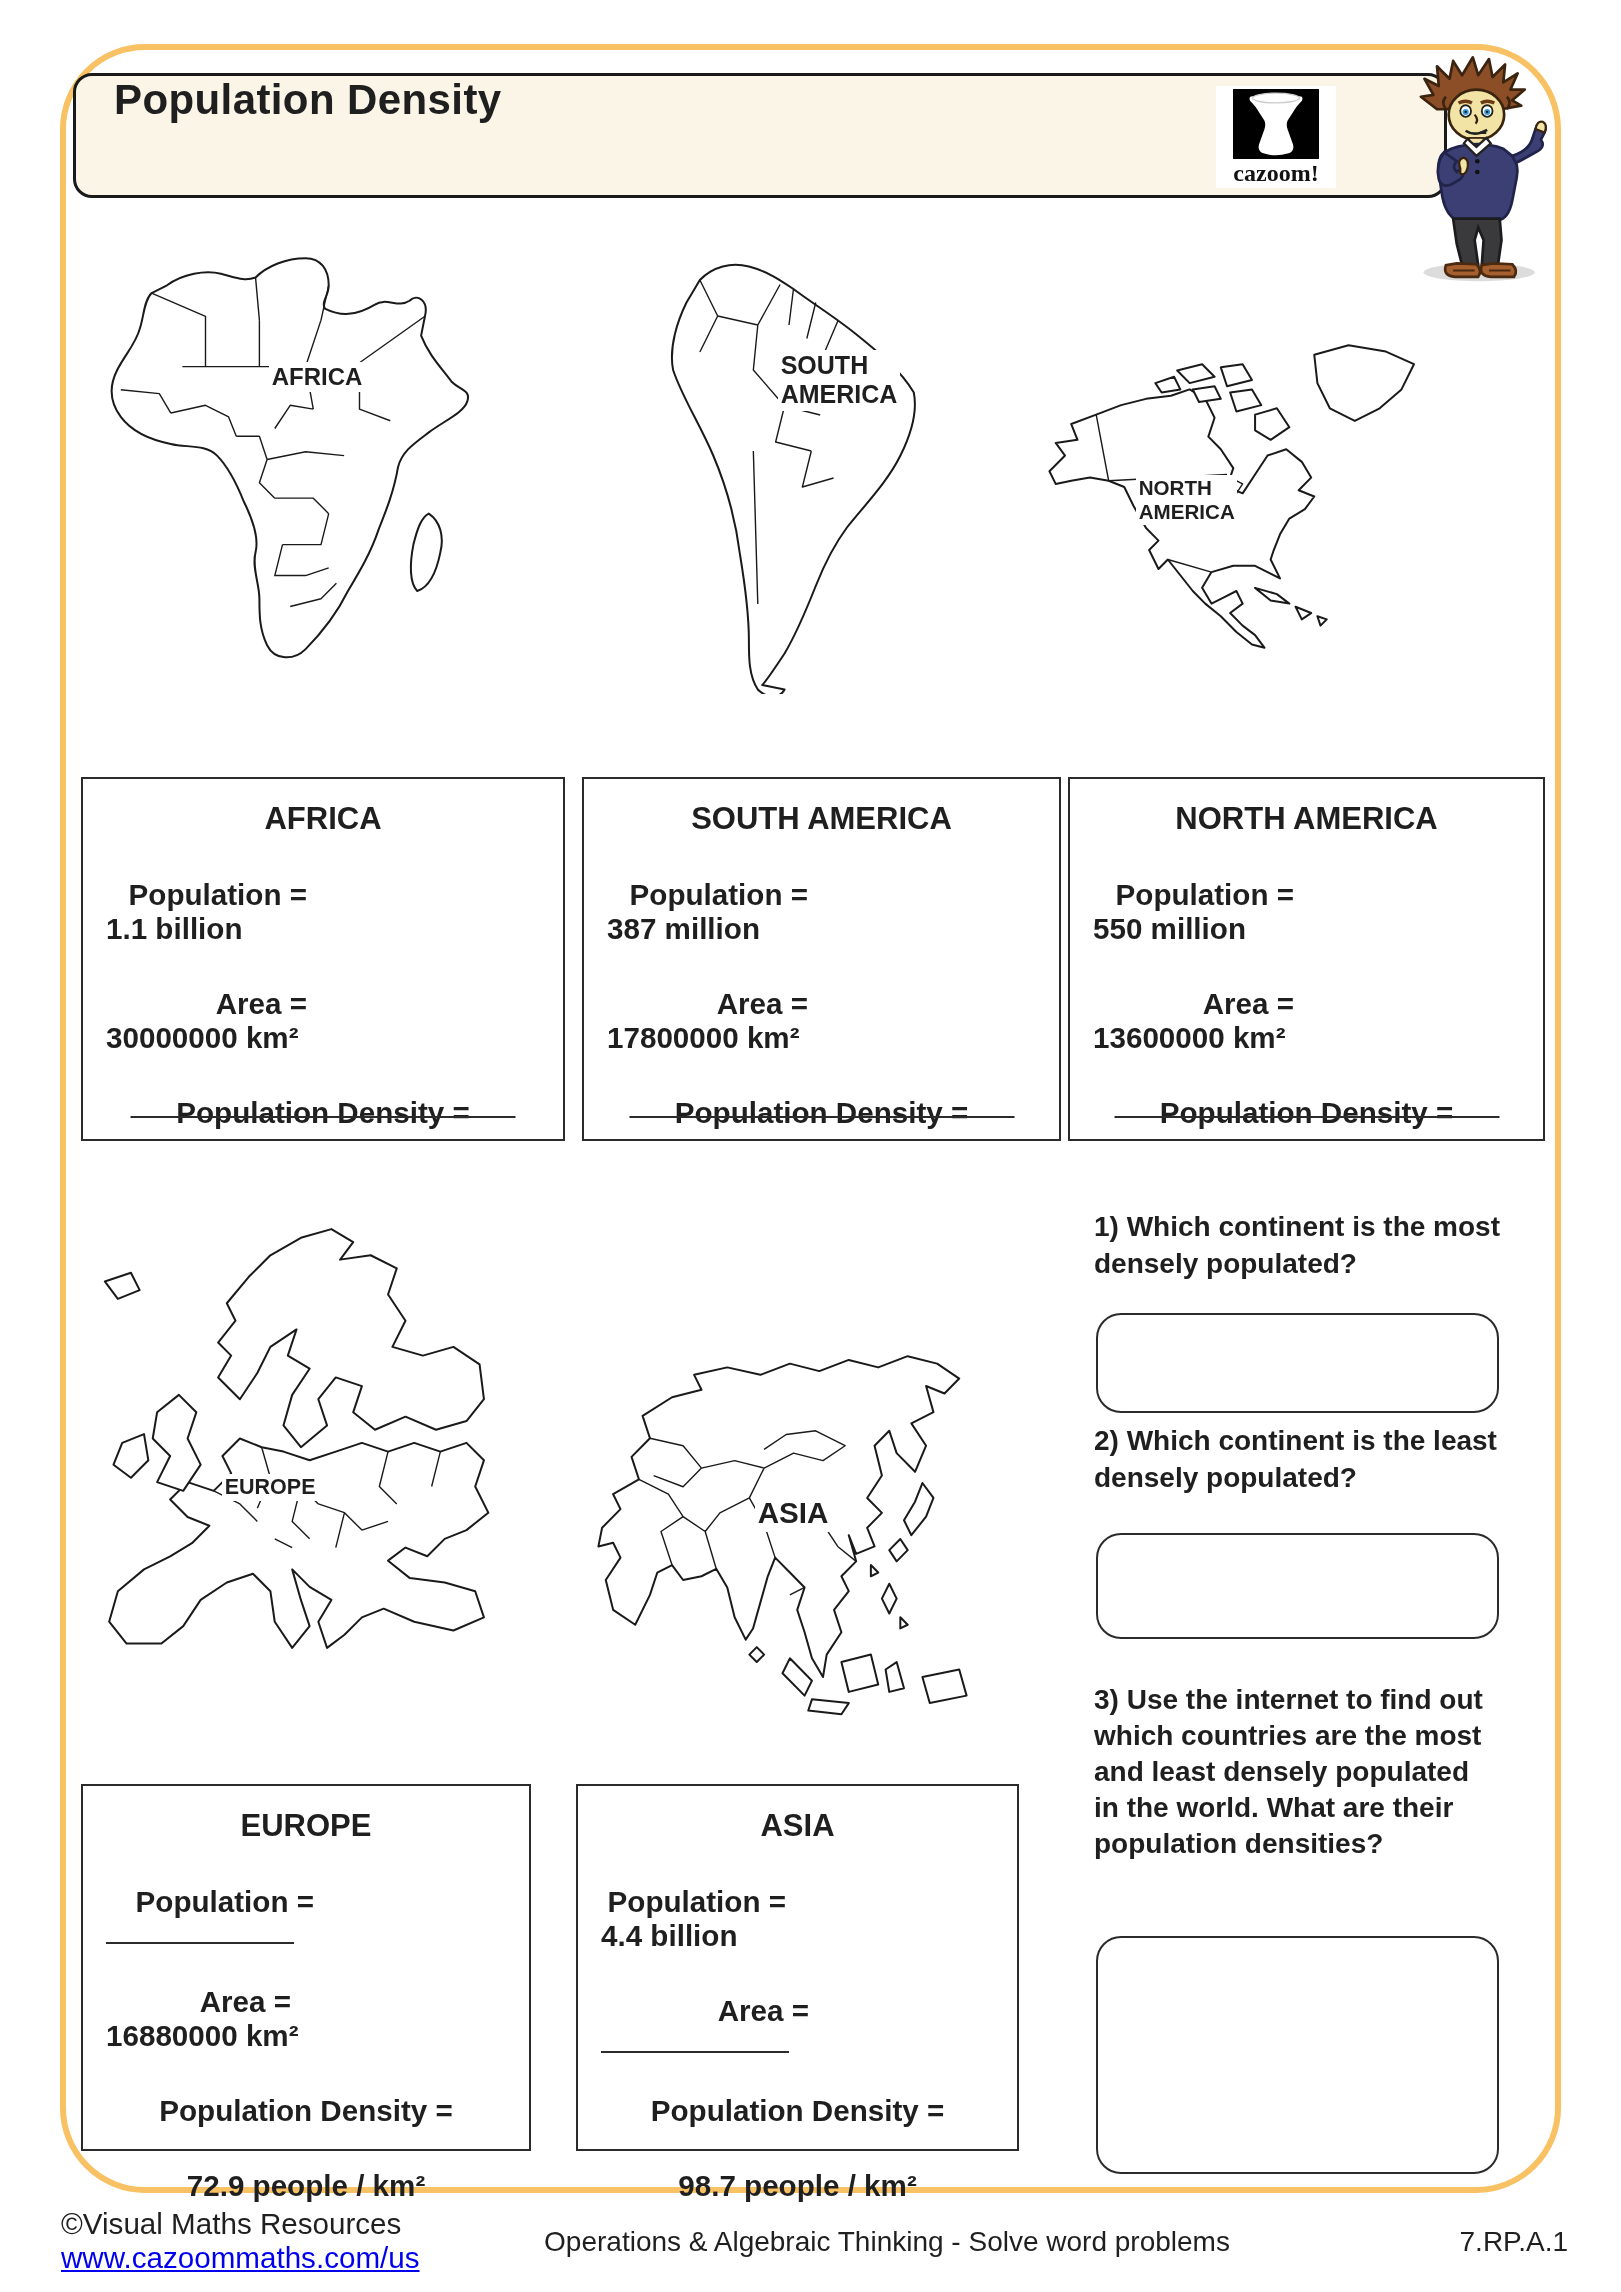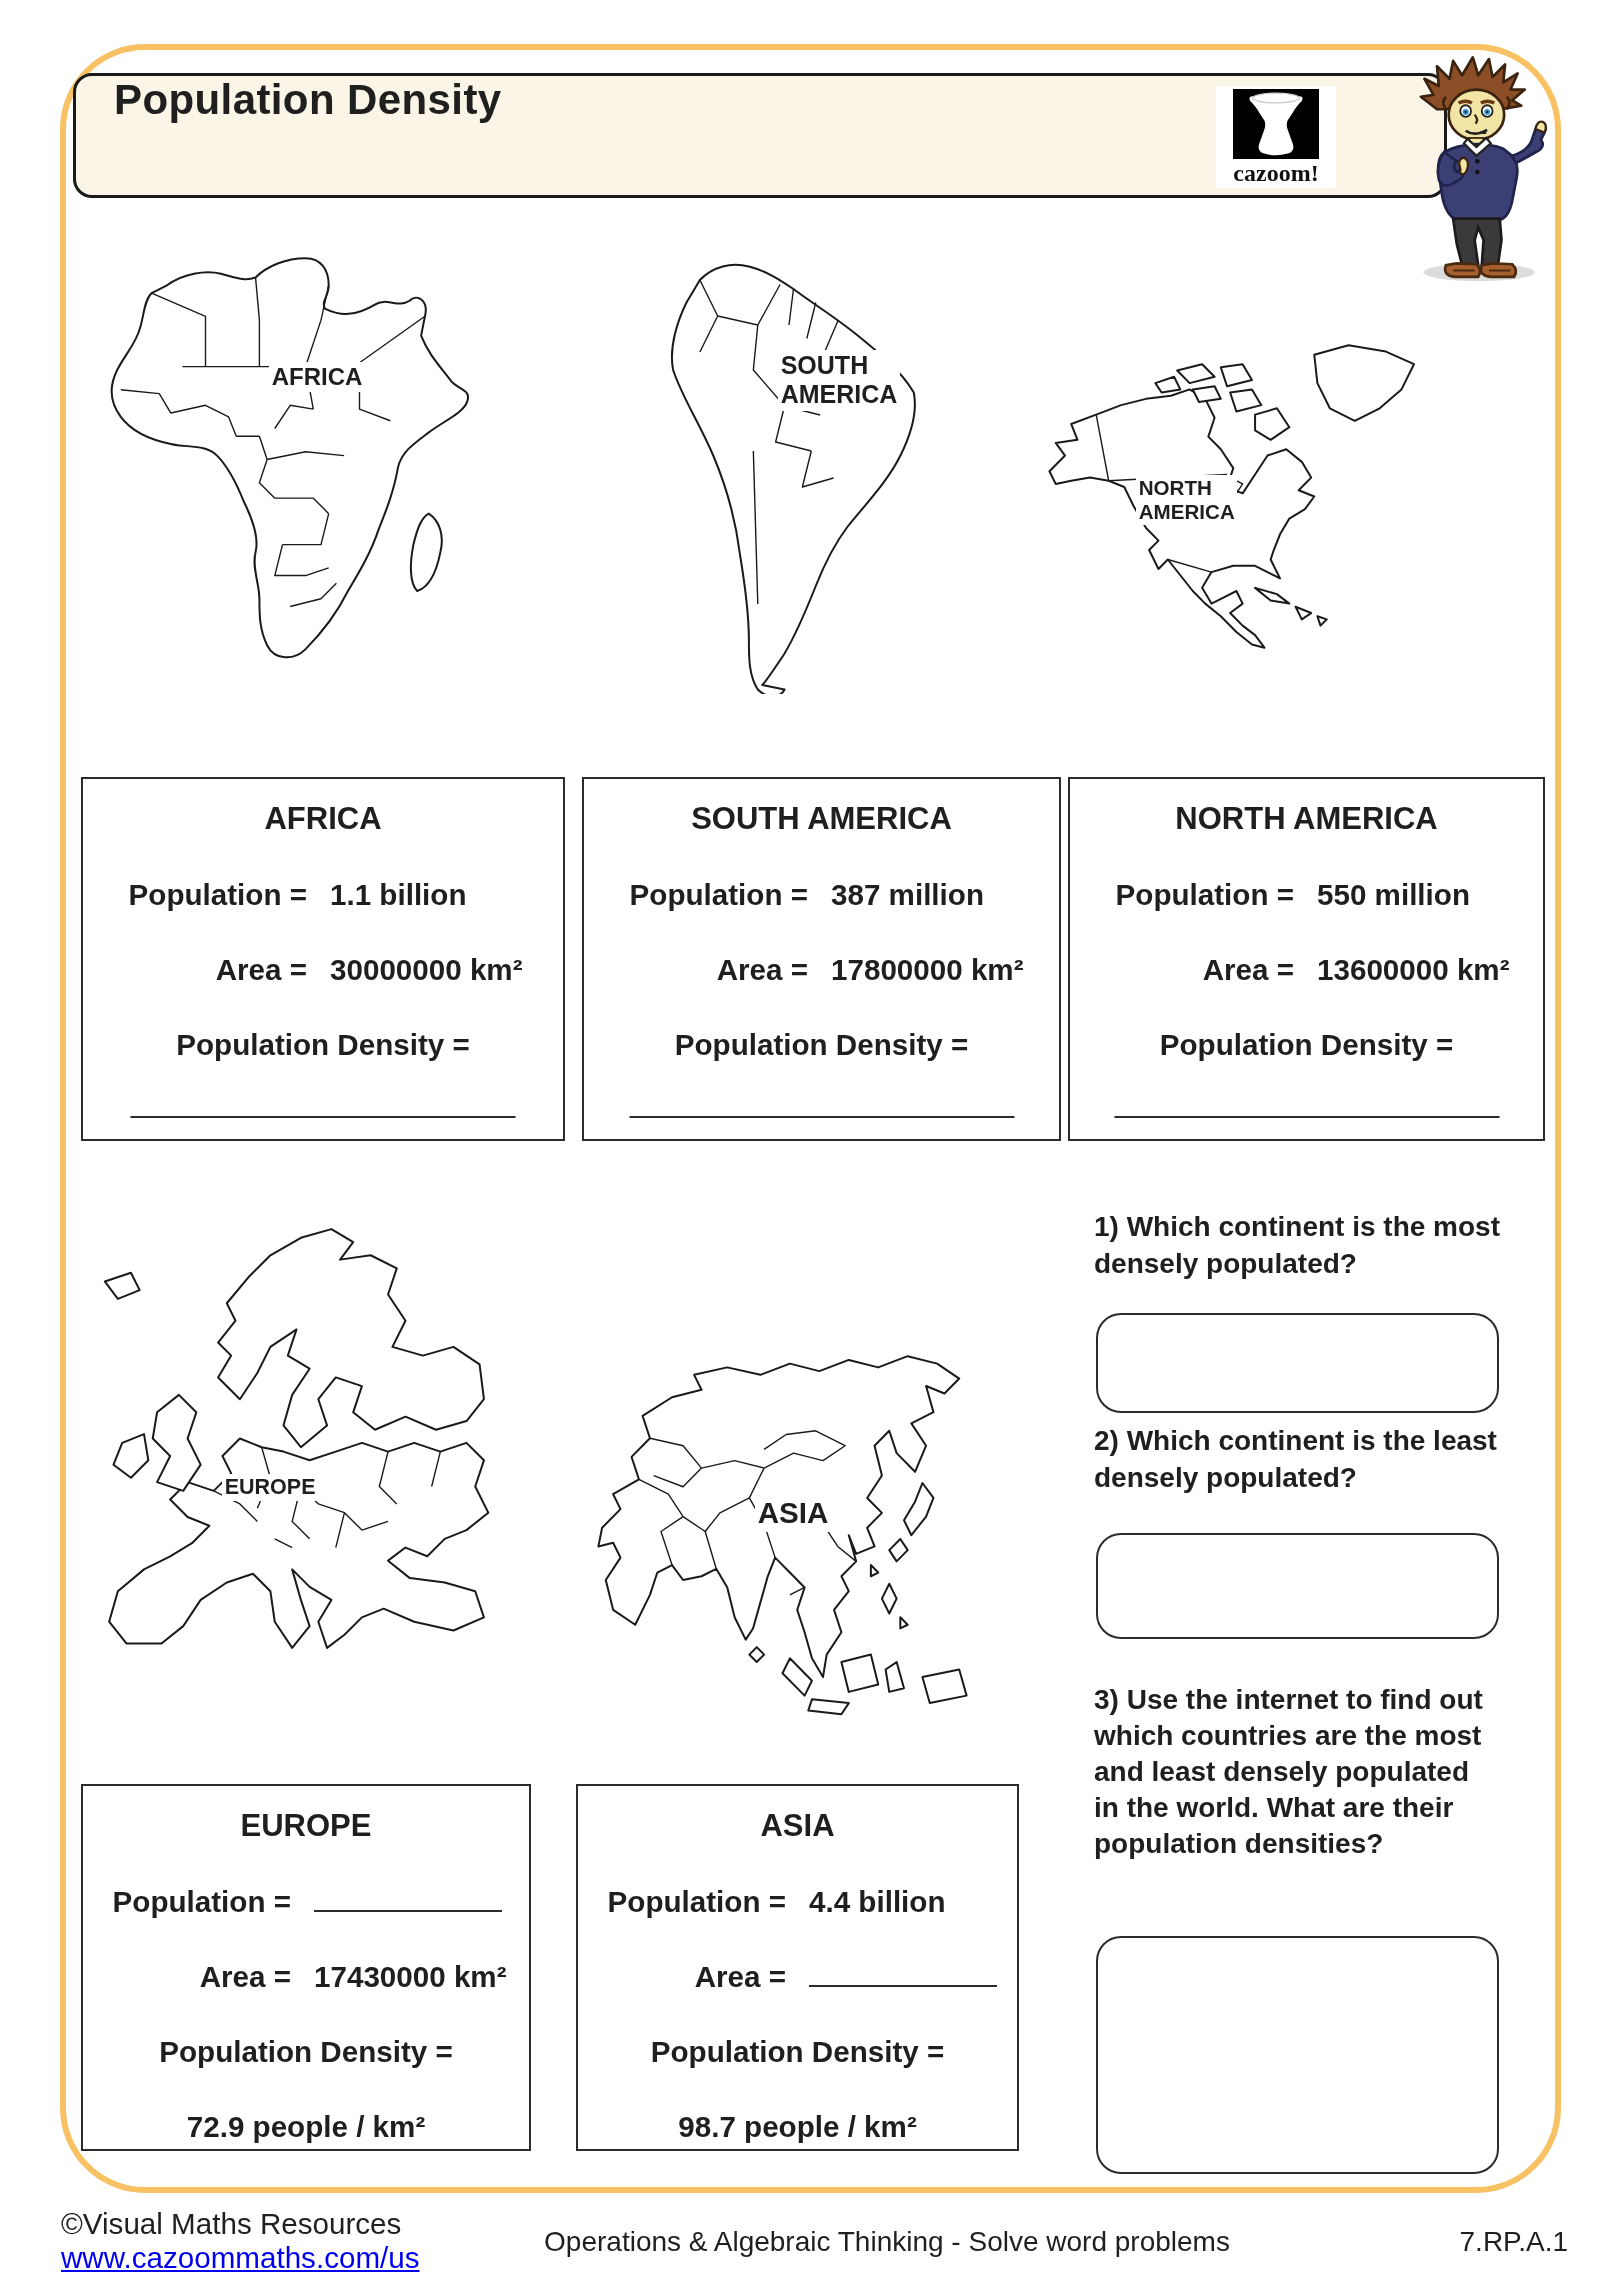--- a/index.html
+++ b/index.html
@@ -17,21 +17,21 @@
   .logo-text{font-family:"Liberation Serif",serif;font-weight:bold;font-size:24px;margin-top:0.9px;color:#111;}
   
   .map{position:absolute;}
   .map svg{width:100%;height:100%;}
   .map path{fill:#ffffff;stroke:#1a1a1a;vector-effect:non-scaling-stroke;stroke-width:2px;stroke-linejoin:round;}
   .map path.inner{fill:none;stroke-width:1.4px;}
   .map-label{position:absolute;font-weight:bold;background:#fff;line-height:1.18;padding:0.9px 2.7px;white-space:nowrap;}
   
   .fact-box{position:absolute;box-sizing:border-box;border:2.7px solid #2b2b2b;background:#fff;}
   .fb-title{text-align:center;font-weight:bold;font-size:31px;margin-top:21.5px;}
-  .fb-row{display:flex;align-items:baseline;margin-top:41px;font-size:29.6px;font-weight:bold;}
+  .fb-row{display:flex;align-items:baseline;margin-top:41px;font-size:29.6px;font-weight:bold;flex-direction:column;}
   .fb-label{width:224px;text-align:right;flex-shrink:0;}
   .fb-label.narrow{width:208px;}
   .fb-value{padding-left:23px;}
   .blank-line{display:inline-block;width:188px;height:23px;border-bottom:2.7px solid #2b2b2b;margin-left:23px;}
   .fb-center{text-align:center;font-size:29.6px;font-weight:bold;margin-top:41px;}
   .fb-answerline{position:absolute;bottom:21.5px;left:50%;transform:translateX(-50%);
         width:385px;border-bottom:2.7px solid #2b2b2b;height:0;}
   
   .question{position:absolute;width:407px;font-size:28px;font-weight:bold;line-height:37px;}
   .answer-box{position:absolute;width:403px;box-sizing:border-box;border:2.7px solid #2b2b2b;
@@ -203,21 +203,21 @@
   <div class="answer-box" style="left:1096px;top:1936px;height:238px;"></div>
 
   <div class="fact-box" style="left:81px;top:1784px;width:450px;height:367px;">
     <div class="fb-title">EUROPE</div>
     <div class="fb-row">
         <span class="fb-label narrow">Population =</span>
         <span class="blank-line"></span>
       </div>
     <div class="fb-row">
         <span class="fb-label narrow">Area =</span>
-        <span class="fb-value">17430000 km²</span>
+        <span class="fb-value">16880000 km²</span>
       </div>
     <div class="fb-center">Population Density =</div>
     <div class="fb-center">72.9 people / km²</div>
   </div>
 
   <div class="fact-box" style="left:576px;top:1784px;width:443px;height:367px;">
     <div class="fb-title">ASIA</div>
     <div class="fb-row">
         <span class="fb-label narrow">Population =</span>
         <span class="fb-value">4.4 billion</span>

